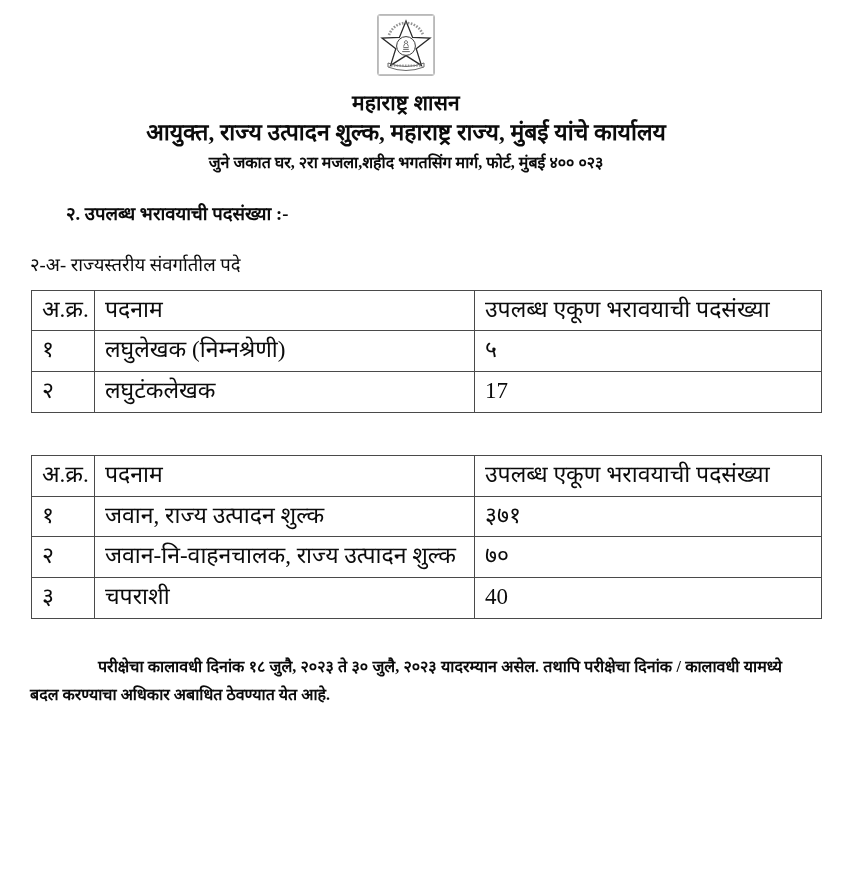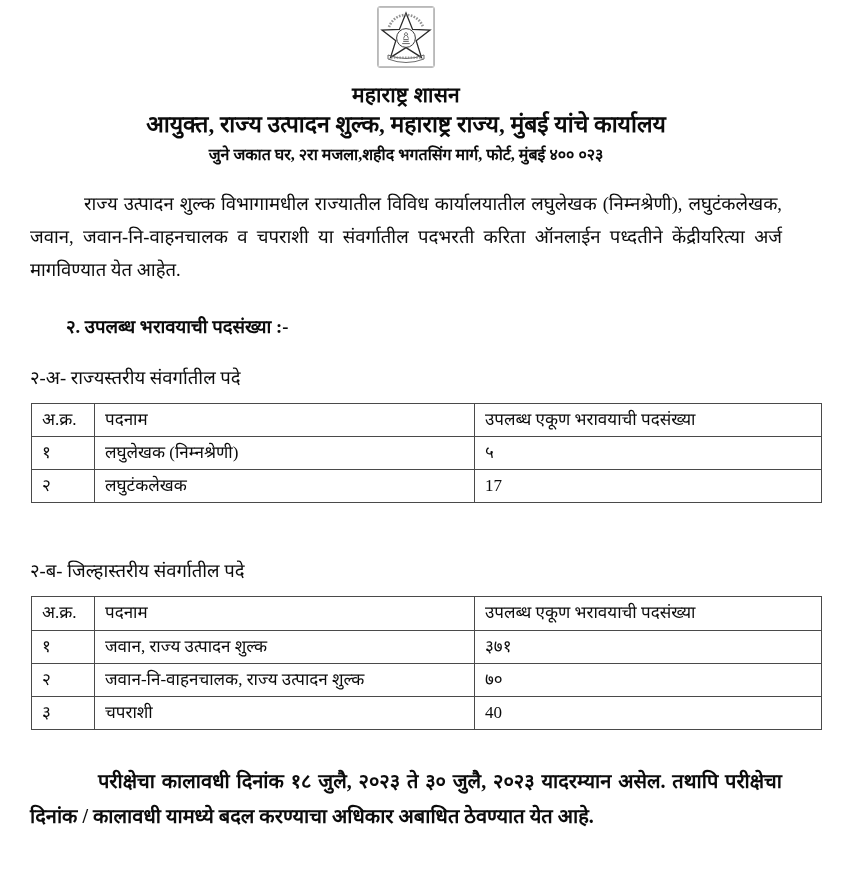--- a/index.html
+++ b/index.html
@@ -12,21 +12,21 @@
     height: 870px;
     font-family: "Liberation Serif", "DejaVu Serif", serif;
     color: #0b0b0b;
     overflow: hidden;
   }
   .page {
     position: relative;
     width: 812px;
     height: 870px;
     box-sizing: border-box;
-    padding: 0 30px;
+    padding: 8px 30px;
   }
 
   
   .emblem-wrap {
     display: flex;
     justify-content: center;
     padding-top: 6px;
   }
   .emblem {
     width: 56px;
@@ -92,34 +92,34 @@
   
   table.posts {
     border-collapse: collapse;
     width: 790px;
     margin-top: 14px;
     margin-left: 1px;
     table-layout: fixed;
   }
   table.posts td {
     border: 1px solid #4a4a4a;
-    font-size: 17px;
+    font-size: 23px;
     padding: 5px 8px 6px 10px;
     vertical-align: middle;
     line-height: 1.25;
   }
   table.posts col.c-sr    { width: 63px; }
   table.posts col.c-name  { width: 380px; }
   table.posts col.c-count { width: 347px; }
 
   .spacer-between-tables { height: 28px; }
 
   
   .footer {
-    font-size: 20px;
+    font-size: 16px;
     font-weight: bold;
     line-height: 1.72;
     text-align: justify;
     text-justify: inter-word;
     margin-top: 34px;
   }
   .footer .indent {
     display: inline-block;
     width: 68px;
   }
@@ -152,21 +152,20 @@
     </svg>
   </div>
 
   <div class="header">
     <div class="line-govt">महाराष्ट्र शासन</div>
     <div class="line-office">आयुक्त, राज्य उत्पादन शुल्क, महाराष्ट्र राज्य, मुंबई यांचे कार्यालय</div>
     <div class="line-address">जुने जकात घर, २रा मजला,शहीद भगतसिंग मार्ग, फोर्ट, मुंबई ४०० ०२३</div>
   </div>
 
 
-  <div class="para"><span class="indent"></span><span>राज्य उत्पादन शुल्क विभागामधील राज्यातील विविध कार्यालयातील लघुलेखक (निम्नश्रेणी), लघुटंकलेखक, जवान, जवान-नि-वाहनचालक व चपराशी या संवर्गातील पदभरती करिता ऑनलाईन पध्दतीने केंद्रीयरित्या अर्ज मागविण्यात येत आहेत.</span></div>
 
   <div class="section-heading">२. उपलब्ध भरावयाची पदसंख्या :-</div>
 
   <div class="sub-heading">२-अ- राज्यस्तरीय संवर्गातील पदे</div>
 
   <table class="posts">
     <colgroup>
         <col class="c-sr">
         <col class="c-name">
         <col class="c-count">
@@ -185,21 +184,20 @@
       <tr>
         <td>२</td>
         <td>लघुटंकलेखक</td>
         <td>17</td>
       </tr>
     </tbody>
   </table>
 
   <div class="spacer-between-tables"></div>
 
-  <div class="sub-heading">२-ब- जिल्हास्तरीय संवर्गातील पदे</div>
 
   <table class="posts">
     <colgroup>
         <col class="c-sr">
         <col class="c-name">
         <col class="c-count">
       </colgroup>
     <tbody>
       <tr>
         <td>अ.क्र.</td>

